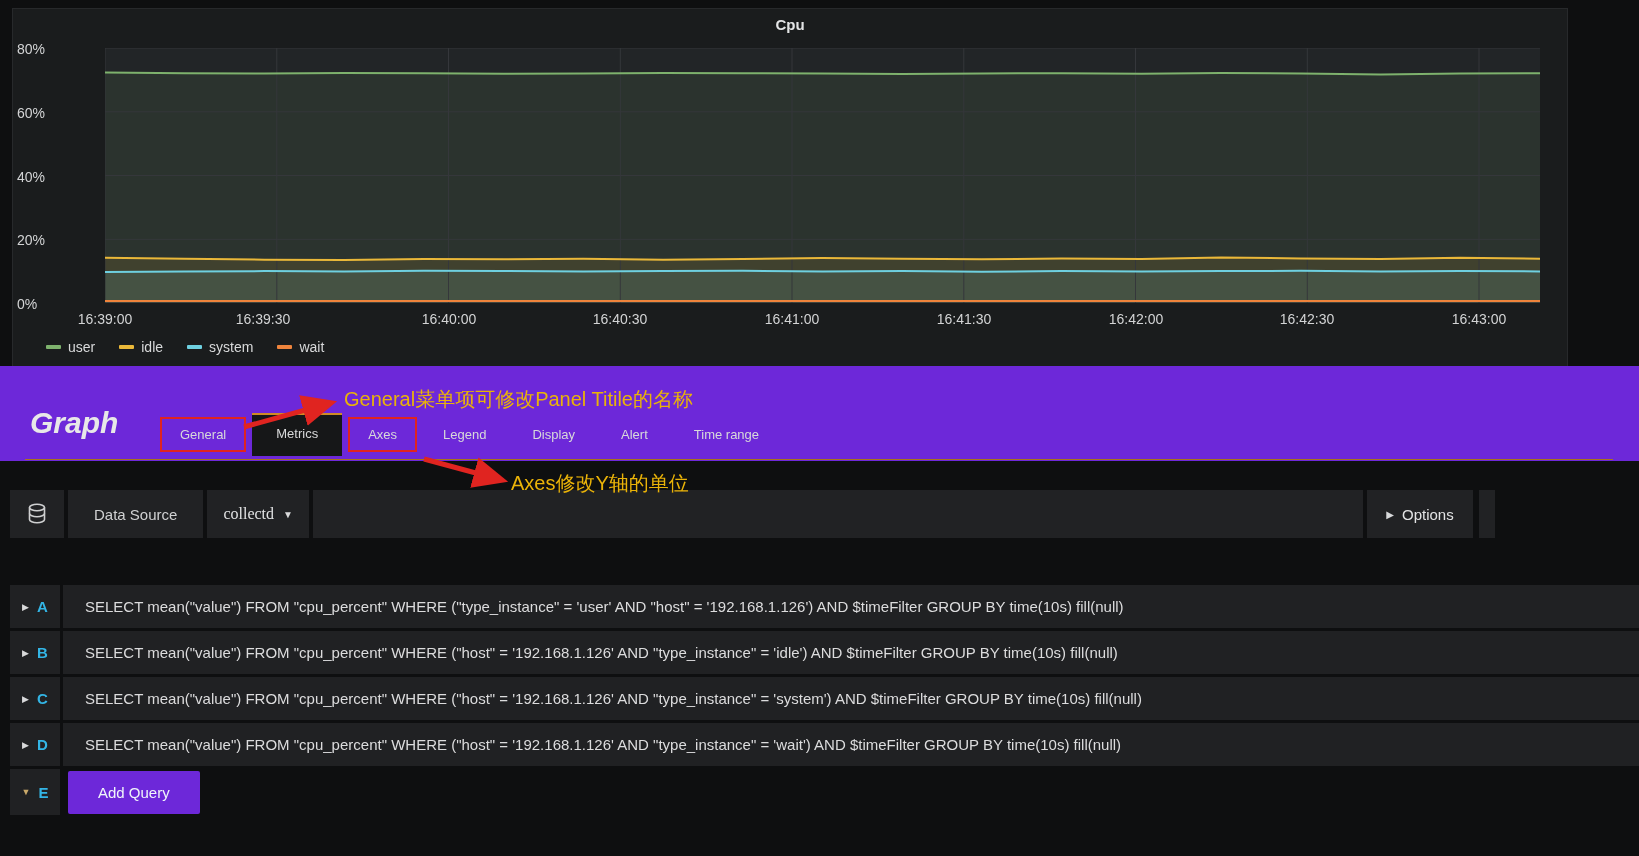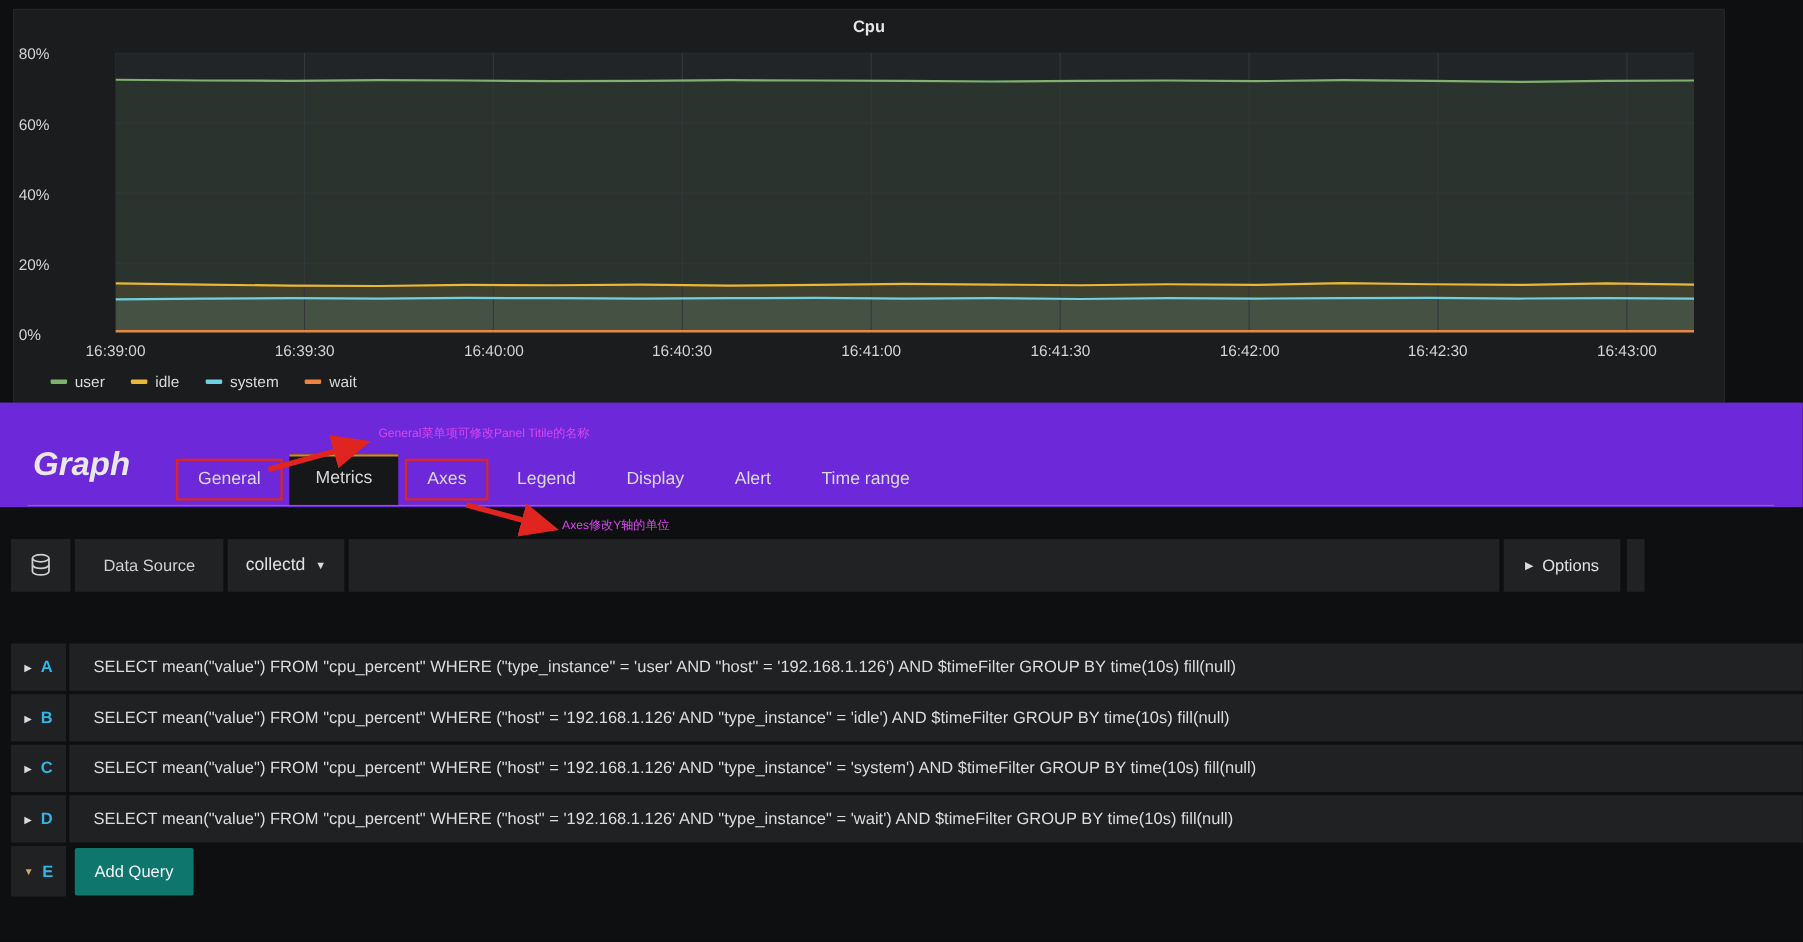--- a/index.html
+++ b/index.html
@@ -13,53 +13,53 @@
   .x-label { position:absolute; top:302px; width:120px; text-align:center; font-size:14px; color:#d3d4d5; }
   .legend { position:absolute; left:33px; top:330px; display:flex; gap:24px; align-items:center; }
   .legend-item { display:flex; align-items:center; gap:7px; font-size:14px; color:#d8d9da; cursor:pointer; }
   .legend-swatch { width:15px; height:4px; border-radius:1px; display:inline-block; }
 
   
   .editor-header { position:absolute; left:0; top:366px; width:1639px; height:95px; background:#6d28d9; }
   .graph-title { position:absolute; left:30px; top:40px; font-size:30px; font-style:italic; font-weight:bold; color:#e8e8e8; }
   .tab-underline { position:absolute; left:25px; top:93px; width:1588px; height:1px; background:#a87418; }
   .tabs { position:absolute; left:160px; top:47px; display:flex; align-items:flex-start; }
-  .tab { font-size:16px; color:#d8d9da; padding:10px 20px; margin-top:4px; cursor:pointer; white-space:nowrap; }
+  .tab { font-size:13px; color:#d8d9da; padding:10px 20px; margin-top:4px; cursor:pointer; white-space:nowrap; }
   .tab.red-box { border:2px solid #e02420; padding:8px 18px; }
   .tab.active { background:#161718; border-top:2px solid #d08b25; margin-top:0; padding:11px 24px 15px 24px; margin-bottom:-6px; position:relative; z-index:2; }
   .tab + .tab { margin-left:6px; }
 
-  .note { position:absolute; color:#d946ef; font-size:11px; z-index:60; white-space:nowrap; }
+  .note { position:absolute; color:#eab308; font-size:20px; z-index:60; white-space:nowrap; }
   #note-general { left:344px; top:386px; }
   #note-axes { left:511px; top:470px; }
   .arrow-overlay { position:absolute; left:0; top:0; width:1639px; height:856px; pointer-events:none; z-index:55; }
 
   
   .ds-row { position:absolute; left:10px; top:490px; width:1485px; height:48px; display:flex; }
   .cell { background:#212224; height:48px; display:flex; align-items:center; }
   .ds-row .cell { margin-right:4px; }
   .cell-icon { width:54px; justify-content:center; }
   .cell-label { padding:0 26px; font-size:15px; color:#d0d1d2; }
-  .cell-value { padding:16px 16px; font-size:16px; color:#e2e3e4; gap:9px; cursor:pointer; }
+  .cell-value { padding:16px 16px; font-size:16px; color:#e2e3e4; gap:9px; cursor:pointer;font-family:Liberation Serif, serif; }
   .cell-spacer { flex:1; }
   .cell-options { width:106px; justify-content:center; gap:8px; font-size:15px; color:#e2e3e4; cursor:pointer; margin-right:6px !important; }
   .cell-sliver { width:16px; margin-right:0 !important; }
   .caret-down { font-size:10px; color:#d8d9da; }
   .caret-right { font-size:10px; color:#d8d9da; }
 
   
   .q-row { position:absolute; left:10px; width:1629px; height:43px; display:flex; }
   .q-left { width:50px; background:#202123; display:flex; align-items:center; justify-content:center; gap:8px; flex:none; cursor:pointer; }
   .q-main { flex:1; background:#202123; margin-left:3px; display:flex; align-items:center; padding-left:22px; font-size:15px; color:#dcdcdd; white-space:nowrap; overflow:hidden; }
   .q-caret { font-size:9px; color:#d8d9da; }
   .q-letter { color:#33b5e5; font-weight:bold; font-size:15px; }
   .row-e { position:absolute; left:10px; top:769px; height:46px; display:flex; align-items:stretch; }
   .row-e .q-left { height:46px; }
   .row-e .q-caret { color:#c9a96a; }
-  .add-query-btn { margin-left:8px; align-self:center; height:43px; padding:0 18px; background:#0f766e; border:none; border-radius:2px; color:#f0f6fa; font-size:15px; font-family:"Liberation Sans",sans-serif; cursor:pointer; }
+  .add-query-btn { margin-left:8px; align-self:center; height:43px; padding:0 30px; background:#6d28d9; border:none; border-radius:2px; color:#f0f6fa; font-size:15px; font-family:"Liberation Sans",sans-serif; cursor:pointer; }
 </style>
 </head>
 <body>
 
 <div class="chart-panel">
   <div class="panel-title">Cpu</div>
 
   <svg class="plot-svg" width="1435" height="255">
       <rect x="0" y="0" width="1435" height="255" fill="#222527"></rect>
       <polygon points="0,255 0.0,24.5 79.7,25.2 159.4,25.5 239.2,24.9 318.9,25.2 398.6,25.8 478.3,25.5 558.1,24.9 637.8,25.2 717.5,25.5 797.2,26.1 876.9,25.5 956.7,25.2 1036.4,25.8 1116.1,24.9 1195.8,25.5 1275.6,26.5 1355.3,25.5 1435.0,25.2 1435,255" fill="#7eb26d" fill-opacity="0.1"></polygon>
@@ -86,21 +86,21 @@
       <polyline points="0.0,253.1 79.7,253.1 159.4,253.1 239.2,253.1 318.9,253.1 398.6,253.1 478.3,253.1 558.1,253.1 637.8,253.1 717.5,253.1 797.2,253.1 876.9,253.1 956.7,253.1 1036.4,253.1 1116.1,253.1 1195.8,253.1 1275.6,253.1 1355.3,253.1 1435.0,253.1" fill="none" stroke="#ef843c" stroke-width="2" stroke-linejoin="round"></polyline>
     </svg>
 
   <span class="y-label" style="top:31px">80%</span>
   <span class="y-label" style="top:95px">60%</span>
   <span class="y-label" style="top:159px">40%</span>
   <span class="y-label" style="top:222px">20%</span>
   <span class="y-label" style="top:286px">0%</span>
 
   <span class="x-label" style="left:32px">16:39:00</span>
-  <span class="x-label" style="left:204px">16:39:30</span>
+  <span class="x-label" style="left:190px">16:39:30</span>
   <span class="x-label" style="left:376px">16:40:00</span>
   <span class="x-label" style="left:547px">16:40:30</span>
   <span class="x-label" style="left:719px">16:41:00</span>
   <span class="x-label" style="left:891px">16:41:30</span>
   <span class="x-label" style="left:1063px">16:42:00</span>
   <span class="x-label" style="left:1234px">16:42:30</span>
   <span class="x-label" style="left:1406px">16:43:00</span>
 
   <div class="legend">
     <span class="legend-item">

